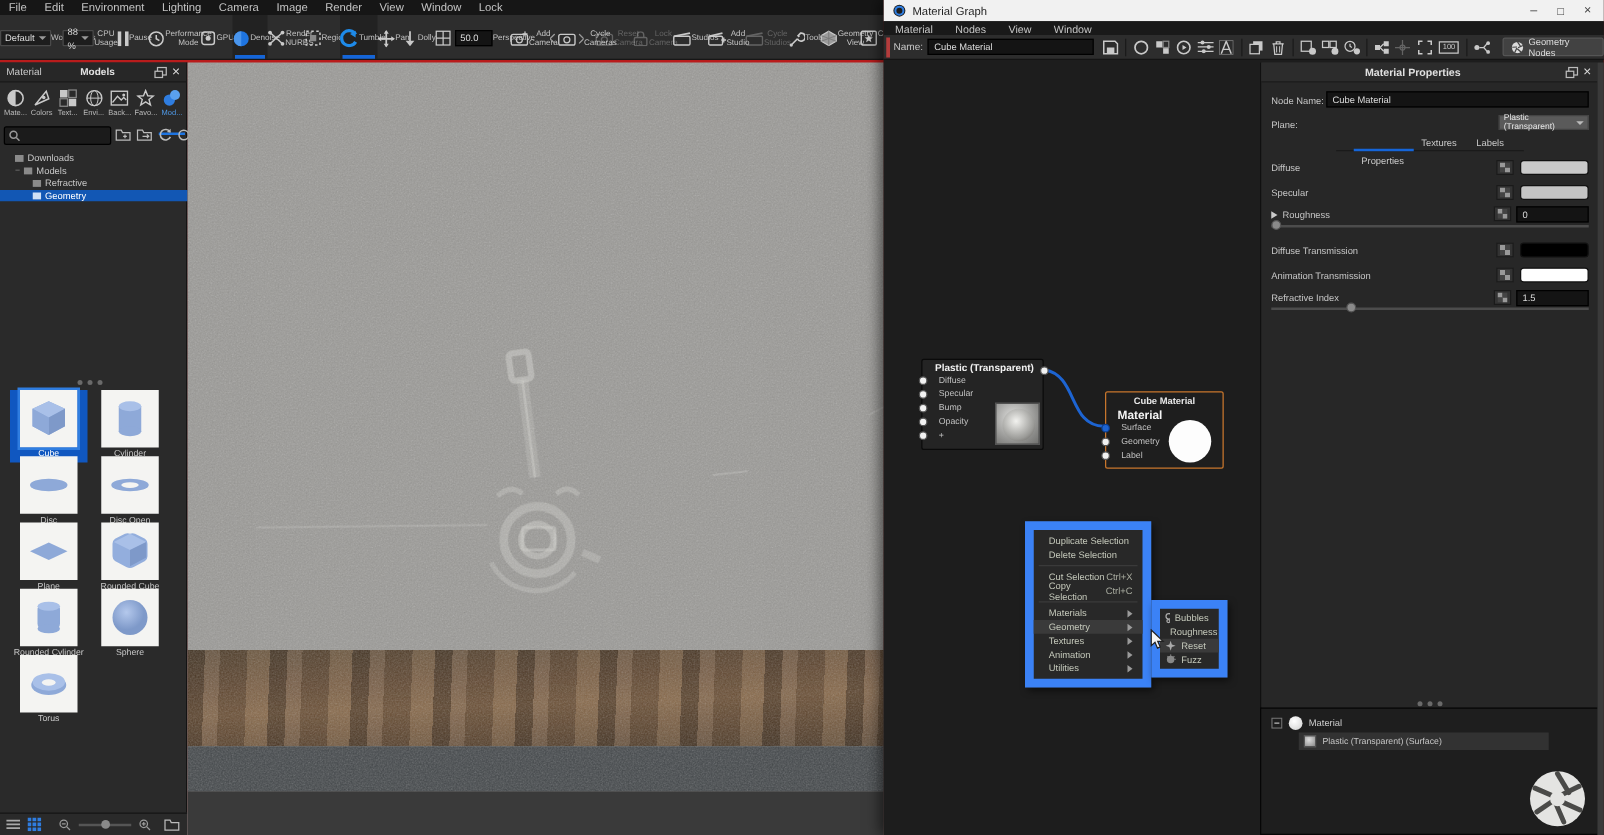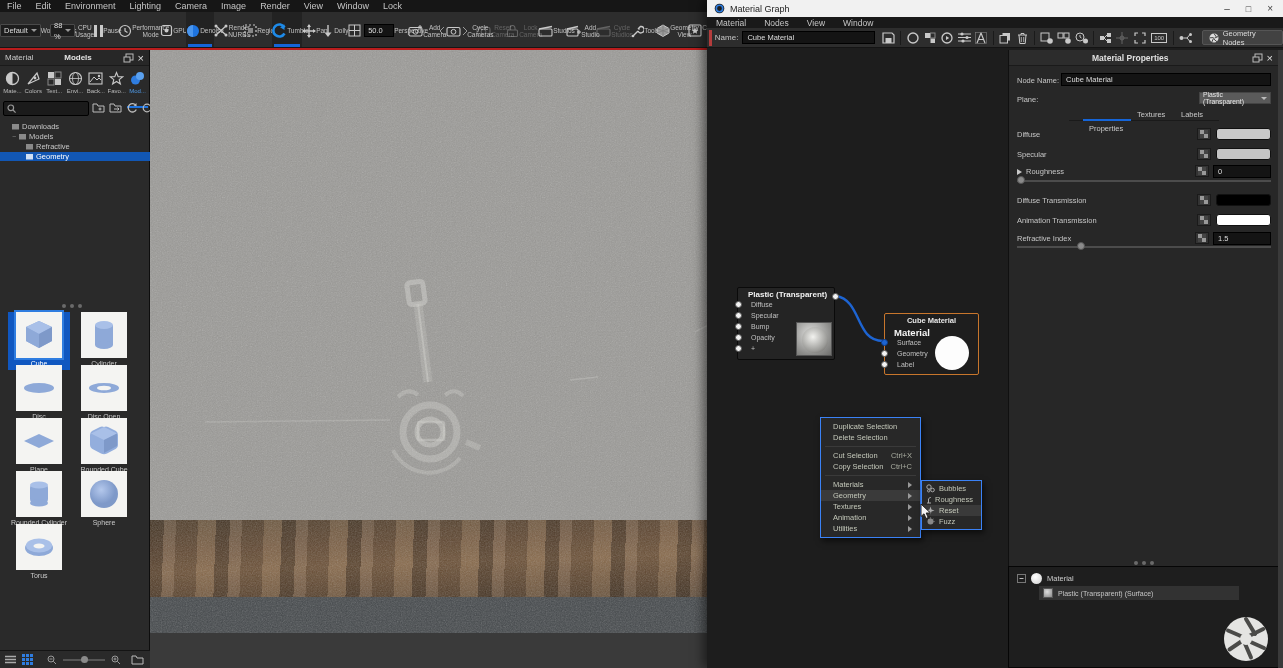--- a/index.html
+++ b/index.html
@@ -48,21 +48,21 @@
   #mgmenu{left:0;top:17px;width:576px;height:11px;background:#191919;display:flex;align-items:center;}
   #mgmenu span{font-size:8.5px;color:#c6c6c6;padding:0 9px;}
   #mgtb{left:0;top:28px;width:576px;height:20px;background:#2d2d2d;border-bottom:1px solid #141414;display:flex;align-items:center;}
   .mgico{width:15px;height:15px;display:flex;align-items:center;justify-content:center;margin:0 1.5px;}
   .mgsep{width:1px;height:14px;background:#1a1a1a;margin:0 3px;}
   #mgcanvas{left:0;top:48px;width:301px;height:620px;background:#1d1d1d;overflow:hidden;}
   .node{position:absolute;background:#242424;border:1px solid #0a0a0a;border-radius:2px;}
   .port{position:absolute;width:7px;height:7px;border-radius:50%;background:#f2f2f2;border:1px solid #555;}
   .portlbl{position:absolute;font-size:7px;color:#c0c0c0;line-height:8px;}
   
-  .ctx{position:absolute;background:#282828;border:1px solid #3b82f6;box-shadow:2px 3px 6px rgba(0,0,0,.6);}
+  .ctx{position:absolute;background:#282828;border:7px solid #3b82f6;box-shadow:2px 3px 6px rgba(0,0,0,.6);}
   .ctxrow{height:11px;display:flex;align-items:center;font-size:7.5px;color:#c4c8ba;padding:0 8px 0 12px;}
   .ctxrow .sc{margin-left:auto;color:#a8ab9f;}
   .ctxrow .arr{margin-left:auto;width:0;height:0;border-top:3px solid transparent;border-bottom:3px solid transparent;border-left:4px solid #9a9a9a;}
   .ctxrow.hl{background:#3a3a3a;}
   .ctxsep{height:1px;background:#3a3a3a;margin:3px 4px;}
   
   #props{left:301px;top:50px;width:270px;height:618px;background:#272727;border-left:1px solid #101010;}
   #propedge{left:571px;top:50px;width:5px;height:618px;background:#3a3a3a;}
   .plabel{font-size:7.5px;color:#c6c6c6;}
   .pinput{background:#141414;border:1px solid #000;color:#ddd;font-size:7.5px;height:13px;line-height:12px;padding:0 4px;}

